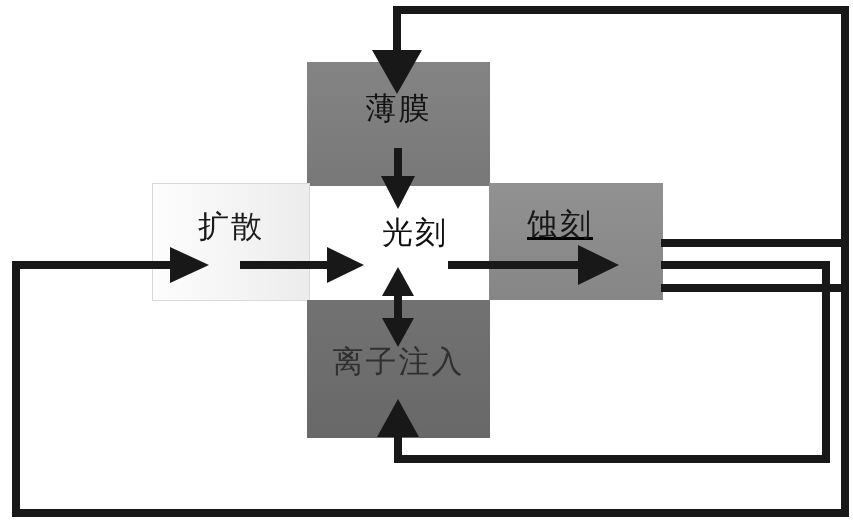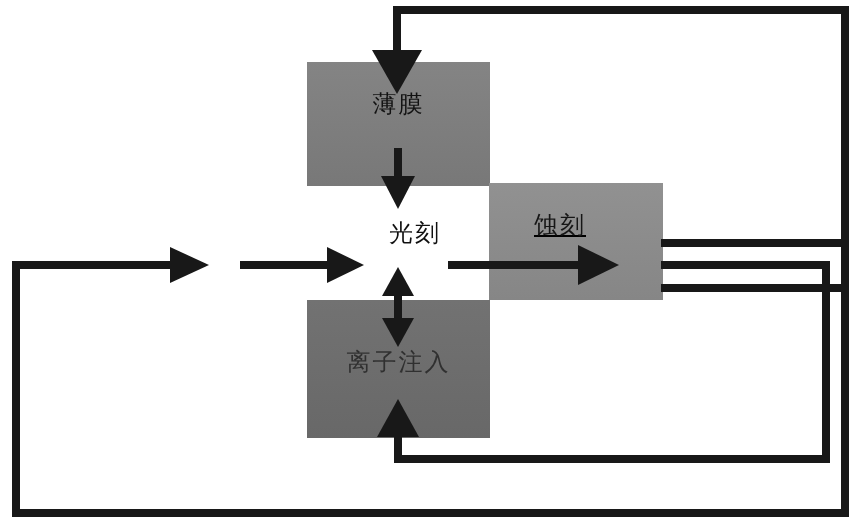--- a/index.html
+++ b/index.html
@@ -37,21 +37,21 @@
   }
   .node {
     position: absolute;
     z-index: 1;
     display: flex;
     align-items: center;
     justify-content: center;
     box-sizing: border-box;
   }
   .node .label {
-    font-size: 24px;
+    font-size: 31px;
     letter-spacing: 2px;
     color: #151515;
     white-space: nowrap;
   }
   .node-thin-film {
     left: 307px; top: 62px; width: 183px; height: 124px;
     background: linear-gradient(180deg, #848484 0%, #787878 100%);
     align-items: flex-start;
     padding-top: 26px;
   }
@@ -111,20 +111,23 @@
     <polygon points="619,265 578,245 578,285"></polygon>
     <polygon points="398,267 382,296 414,296"></polygon>
     <polygon points="398,347 382,318 414,318"></polygon>
     <polygon points="398,399 377,437 419,437"></polygon>
   </svg>
 
   <div class="node node-thin-film">
     <span class="label">薄膜</span>
   </div>
 
+  <div class="node node-diffusion">
+    <span class="label">扩散</span>
+  </div>
 
   <div class="node node-lithography">
     <span class="label">光刻</span>
   </div>
 
   <div class="node node-etching">
     <span class="label">蚀刻</span>
   </div>
 
   <div class="node node-ion-implantation">

